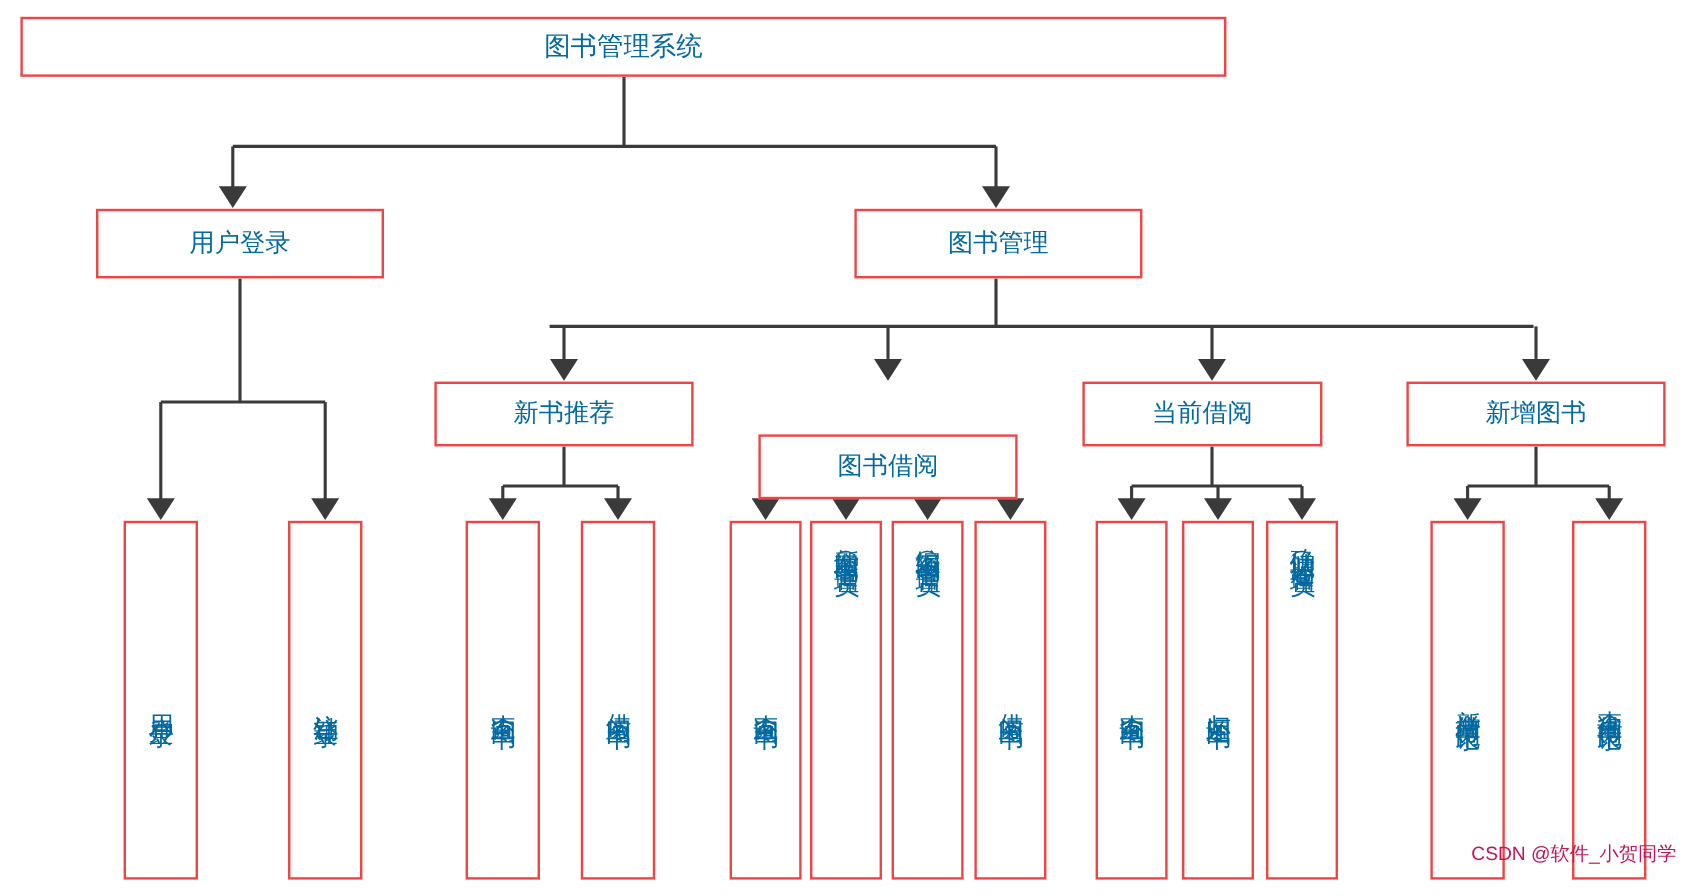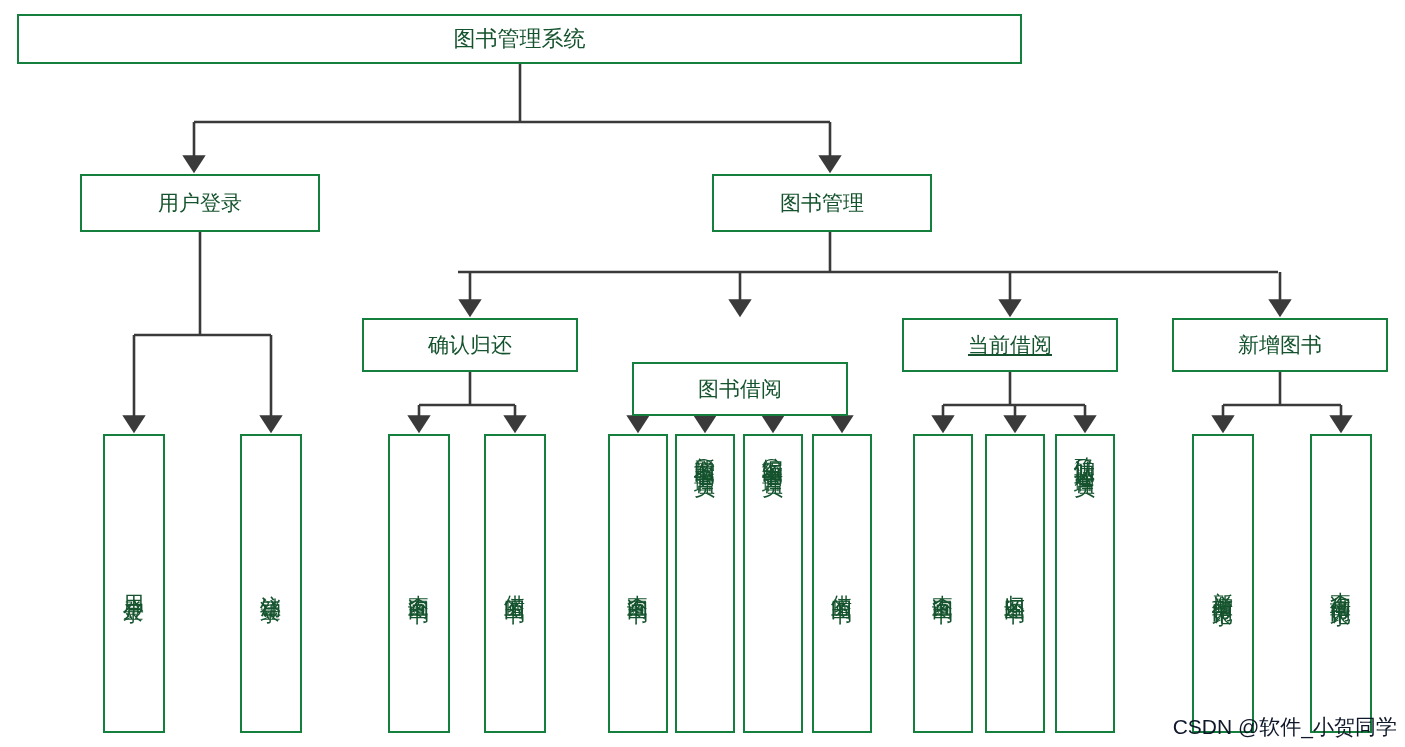--- a/index.html
+++ b/index.html
@@ -22,26 +22,26 @@
     position: absolute;
     left: 0;
     top: 0;
     width: 1405px;
     height: 747px;
     pointer-events: none;
   }
   .node {
     position: absolute;
     box-sizing: border-box;
-    border: 2px solid #15803d;
+    border: 2px solid #ef4444;
     background: #ffffff;
     display: flex;
     align-items: center;
     justify-content: center;
-    color: #14532d;
+    color: #0369a1;
     z-index: 2;
   }
   .node-label {
     display: block;
     text-align: center;
     line-height: 1.18;
     white-space: nowrap;
   }
   
   .node.horiz .node-label {
@@ -64,23 +64,23 @@
     line-height: 1;
     white-space: nowrap;
   }
   
   .node.vert.top-aligned {
     align-items: flex-start;
   }
   #watermark {
     position: absolute;
     right: 8px;
-    bottom: 6px;
-    font-size: 21px;
-    color: #0f172a;
+    bottom: 24px;
+    font-size: 16px;
+    color: #be185d;
     z-index: 5;
     white-space: nowrap;
     user-select: none;
   }
 </style>
 </head>
 <body>
 
 <div id="canvas">
 
@@ -127,30 +127,30 @@
       </g>
   </svg>
 
   <div id="nodes-layer">
       <div class="node horiz root" style="left: 17px; top: 14px; width: 1005px; height: 50px;">
         <span class="node-label">图书管理系统</span>
       </div>
       <div class="node horiz" style="left: 80px; top: 174px; width: 240px; height: 58px;">
         <span class="node-label">用户登录</span>
       </div>
-      <div class="node horiz" style="left: 712px; top: 174px; width: 220px; height: 58px;">
+      <div class="node horiz" style="left: 712px; top: 174px; width: 240px; height: 58px;">
         <span class="node-label">图书管理</span>
       </div>
       <div class="node horiz" style="left: 362px; top: 318px; width: 216px; height: 54px;">
-        <span class="node-label">确认归还</span>
+        <span class="node-label">新书推荐</span>
       </div>
       <div class="node horiz" style="left: 632px; top: 318px; width: 216px; height: 54px; margin-top: 44px;">
         <span class="node-label">图书借阅</span>
       </div>
-      <div class="node horiz" style="left: 902px; top: 318px; width: 216px; height: 54px; text-decoration: underline;">
+      <div class="node horiz" style="left: 902px; top: 318px; width: 200px; height: 54px;">
         <span class="node-label">当前借阅</span>
       </div>
       <div class="node horiz" style="left: 1172px; top: 318px; width: 216px; height: 54px;">
         <span class="node-label">新增图书</span>
       </div>
       <div class="node vert" style="left: 103px; top: 434px; width: 62px; height: 299px;">
         <span class="node-label">用户登录</span>
       </div>
       <div class="node vert" style="left: 240px; top: 434px; width: 62px; height: 299px;">
         <span class="node-label">注销登录</span>

